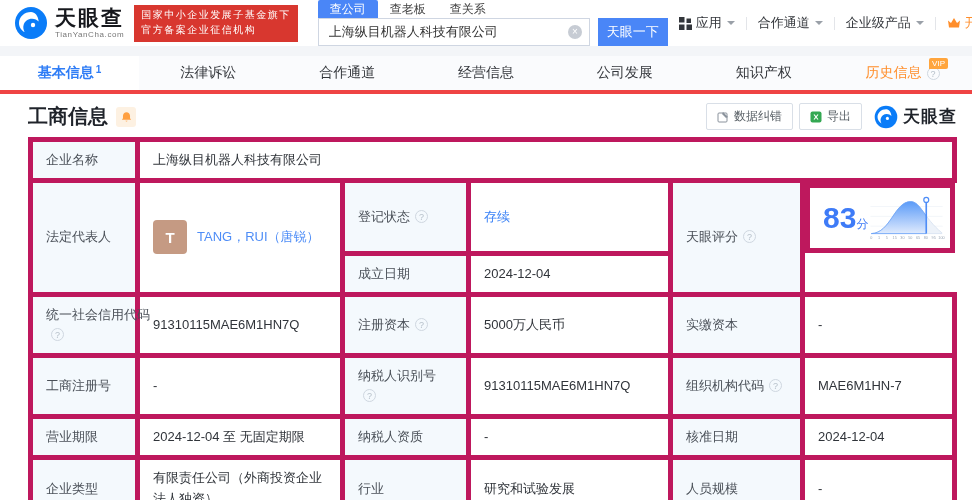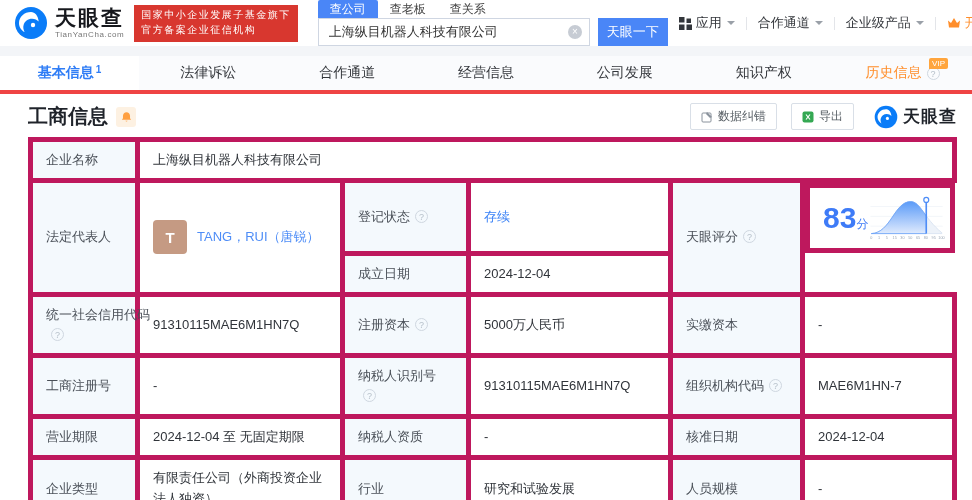--- a/index.html
+++ b/index.html
@@ -40,21 +40,21 @@
   .tab .sup { font-size:10px; color:#2f7df6; margin:-8px 0 0 2px; }
   .tab.hist { color:#ff8e2b; }
   .vip-badge { position:absolute; top:2px; right:24px; background:#ffa53d; color:#fff; font-size:8px; line-height:11px; padding:0 3px; border-radius:2px 2px 2px 0; }
   .q { display:inline-block; width:13px; height:13px; border:1px solid #cfd7e0; border-radius:50%; color:#b6c0ca; font-size:9px; line-height:12px; text-align:center; margin-left:5px; vertical-align:1px; cursor:pointer; }
   .q::after { content:"?"; }
 
   
   .sec-head { display:flex; align-items:center; padding:9px 15px 7px 28px; }
   .sec-title { font-size:20px; font-weight:bold; color:#1f232a; }
   .bell-box { width:20px; height:20px; background:#fdf1e2; border-radius:3px; margin-left:8px; display:flex; align-items:center; justify-content:center; cursor:pointer; }
-  .sec-right { margin-left:auto; display:flex; gap:14px; }
+  .sec-right { margin-left:auto; display:flex; gap:6px; }
   .mini-btn { display:inline-flex; align-items:center; gap:5px; border:1px solid #d9dfe7; border-radius:2px; background:#fff; padding:4px 10px; font-size:12px; color:#596066; cursor:pointer; }
   .wm { display:flex; align-items:center; gap:5px; margin-left:6px; }
   .wm-txt { font-size:17px; font-weight:bold; color:#1f232a; letter-spacing:1px; }
 
   
   .tbl-wrap { padding:0 15px 0 28px; }
   table { width:100%; border-collapse:collapse; table-layout:fixed; }
   td { border:5px solid #be185d; font-size:13px; color:#30343a; padding:8px 13px; line-height:1.55; vertical-align:middle; word-break:break-all; }
   td.lbl { background:#f4f9fd; color:#4a5058; word-break:keep-all; }
   .dash { color:#30343a; }

